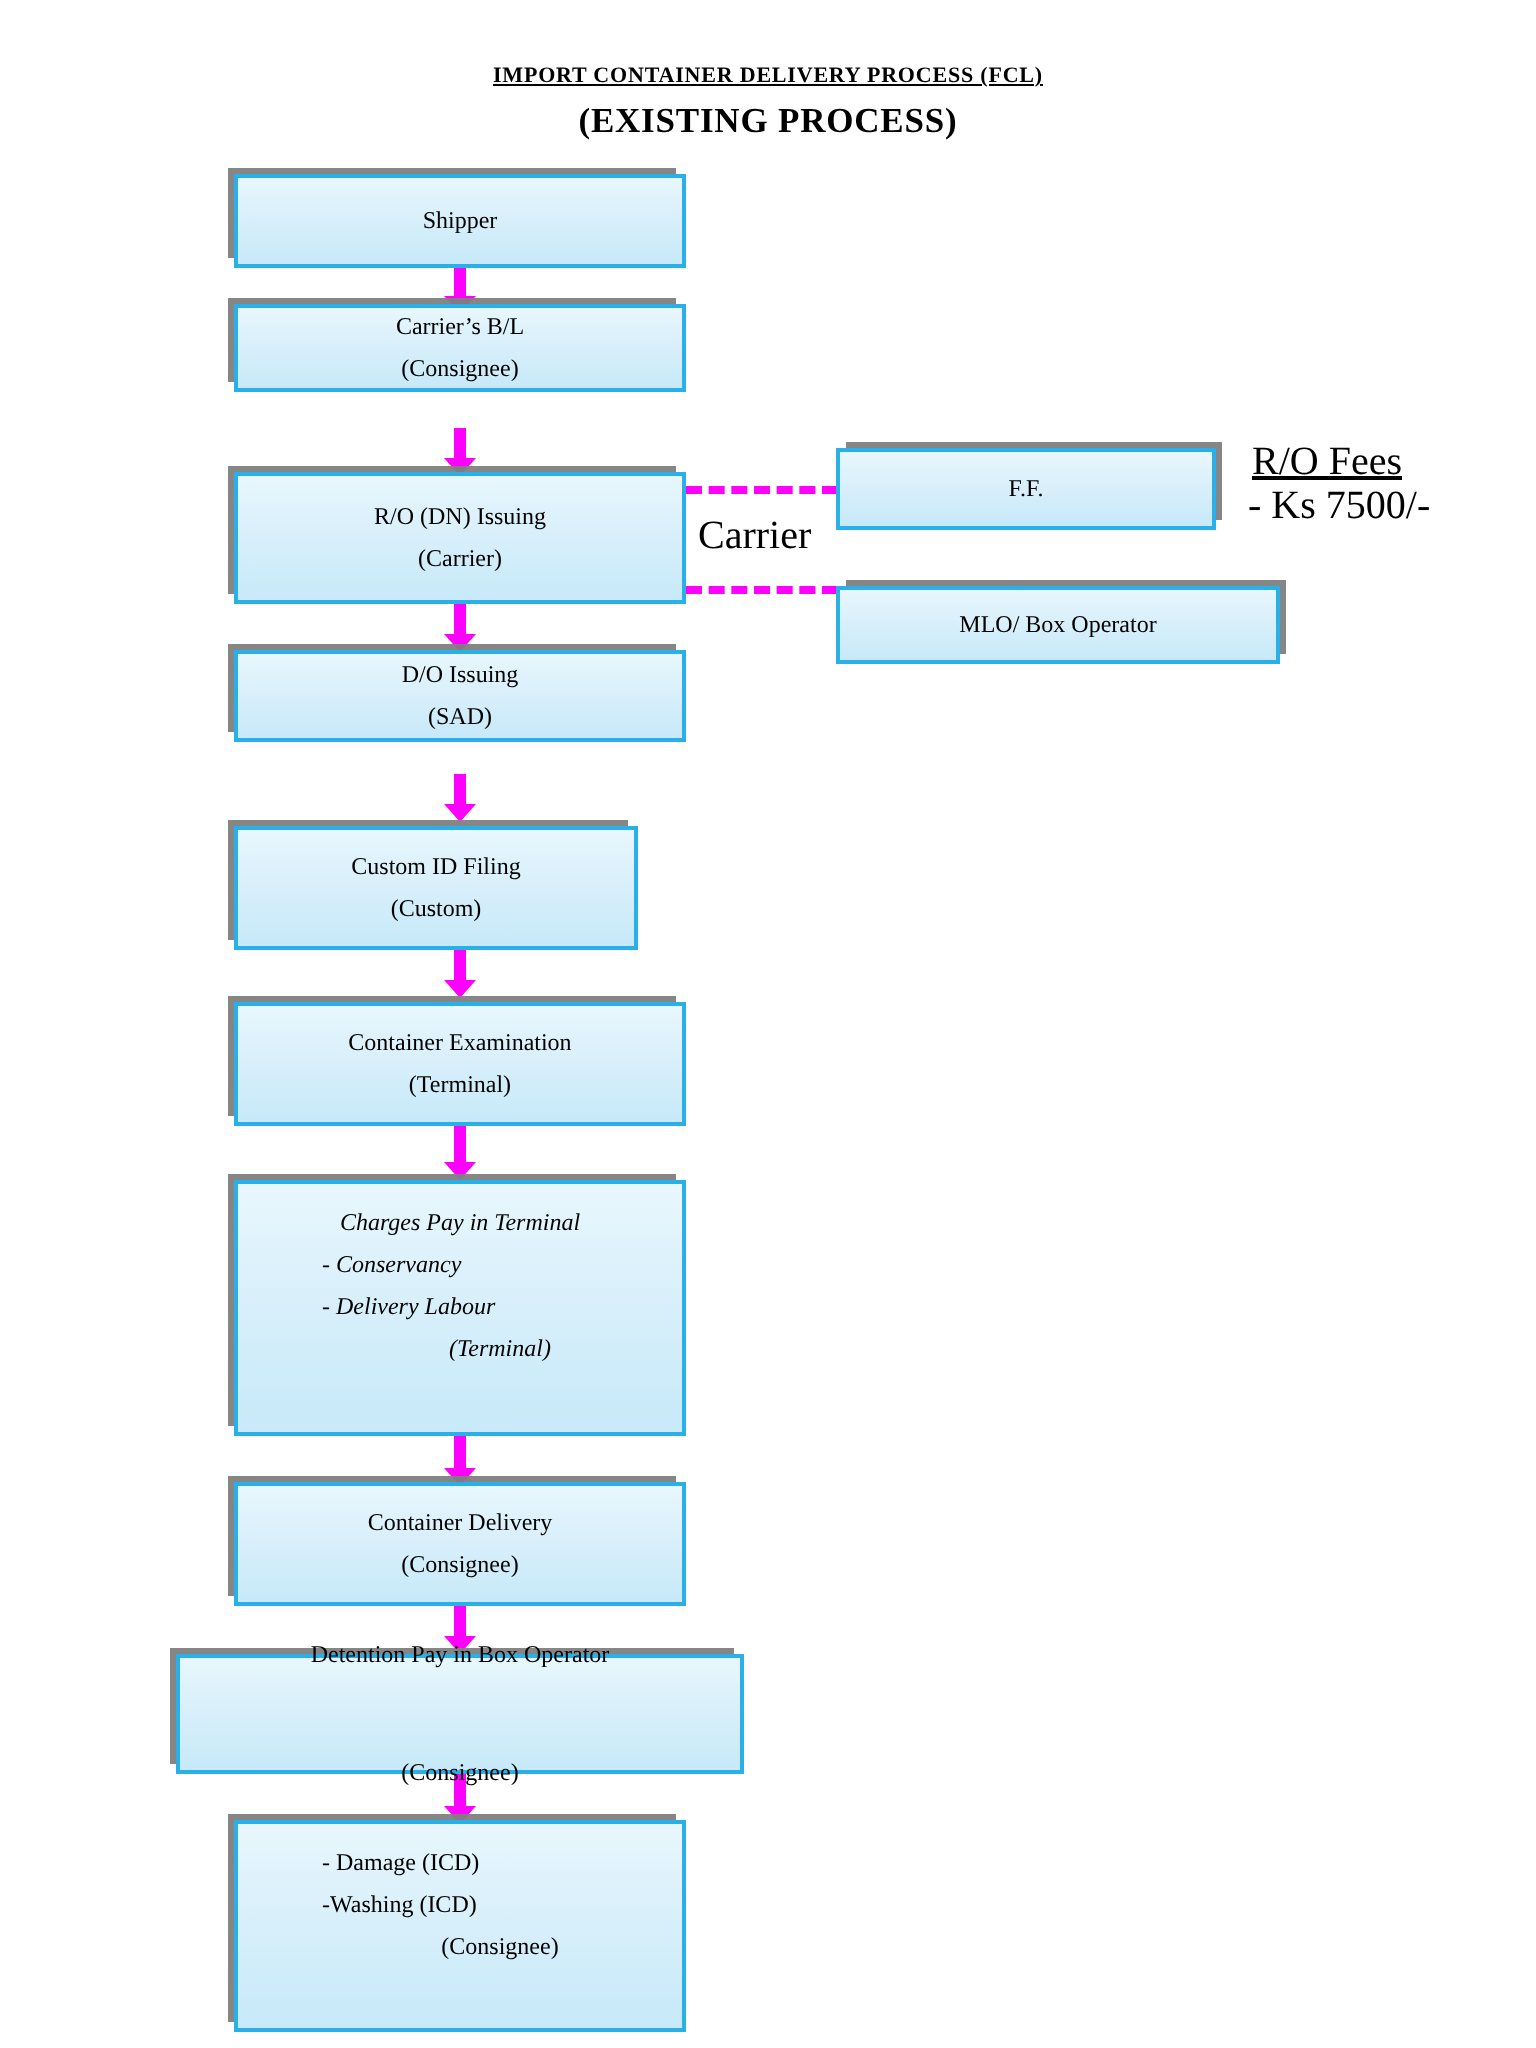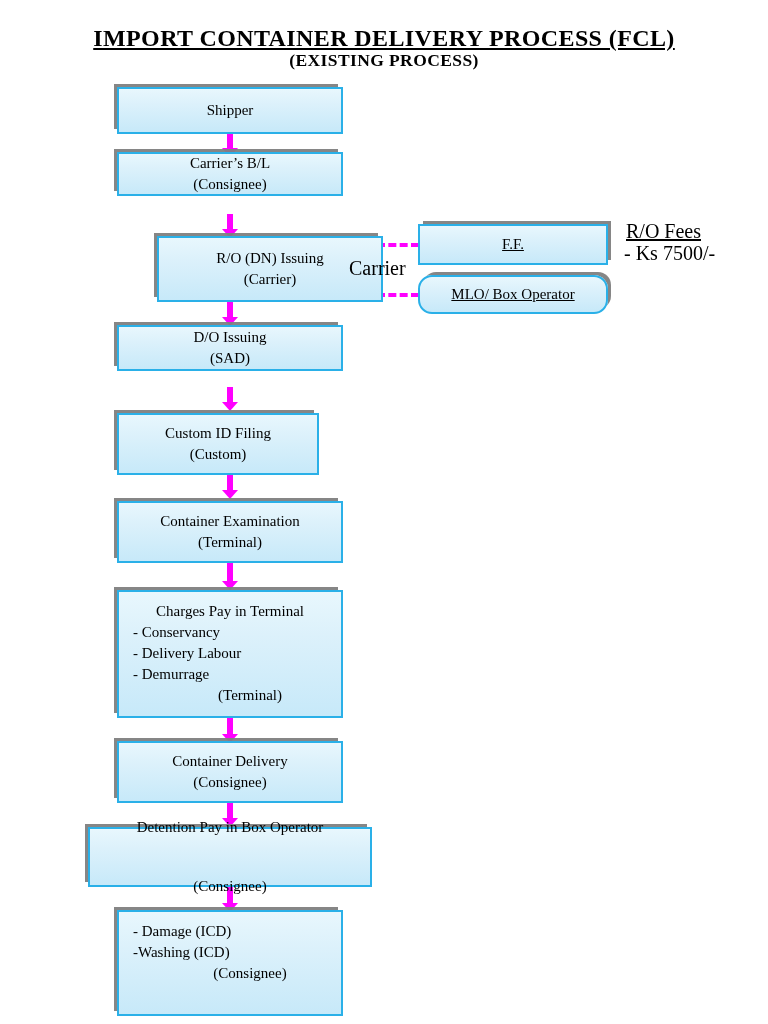--- a/index.html
+++ b/index.html
@@ -17,21 +17,21 @@
 
   
   .title-block {
     position: absolute;
     left: 0;
     top: 28px;
     width: 768px;
     text-align: center;
   }
   .title-line1 {
-    font-size: 24px;
+    font-size: 11px;
     font-weight: bold;
     letter-spacing: 0.4px;
     text-decoration: underline;
     color: #000000;
     line-height: 21px;
     white-space: nowrap;
   }
   .title-line2 {
     font-size: 17.5px;
     font-weight: bold;
@@ -46,47 +46,47 @@
     position: absolute;
     box-sizing: border-box;
     border: 2px solid #2ab0e8;
     background: linear-gradient(to bottom, #e8f7fd 0%, #dcf1fb 35%, #c7e9f9 100%);
     box-shadow: -4px -4px 0 -1px rgba(128,128,128,0.95);
     color: #000000;
     display: flex;
     flex-direction: column;
     align-items: center;
     justify-content: center;
-    font-size: 15px;
+    font-size: 12px;
     line-height: 21px;
     text-align: center;
     z-index: 3;
   }
   .node.shadow-br {
     box-shadow: 4px -4px 0 -1px rgba(128,128,128,0.95);
-    text-decoration: underline;
   }
   .node .ln { display: block; white-space: nowrap; }
 
   
   .node.listbox {
     align-items: stretch;
     justify-content: flex-start;
     padding: 9px 0 0 0;
   }
   .node.listbox .hdr {
     text-align: center;
     display: block;
     white-space: nowrap;
   }
   .node.listbox .item {
     display: block;
     text-align: left;
     padding-left: 14px;
     white-space: nowrap;
+    margin-left: 28px;
   }
   .node.listbox .foot {
     display: block;
     text-align: center;
     padding-left: 40px;
     white-space: nowrap;
   }
 
   
   .arrow {
@@ -150,33 +150,33 @@
 <div class="node" style="left:117px; top:152px; width:226px; height:44px;">
   <span class="ln">Carrier’s B/L</span>
   <span class="ln">(Consignee)</span>
 </div>
 
 <div class="arrow" style="left:222px; top:214px; height:24px;">
   <div class="stem" style="height:15px;"></div>
   <div class="head" style="top:15px;"></div>
 </div>
 
-<div class="node" style="left:117px; top:236px; width:226px; height:66px;margin-left:40px;">
+<div class="node" style="left:117px; top:236px; width:226px; height:66px;">
   <span class="ln">R/O  (DN) Issuing</span>
   <span class="ln">(Carrier)</span>
 </div>
 
 <div class="dash" style="left:343px; top:243px; width:76px;"></div>
 <div class="dash" style="left:343px; top:293px; width:76px;"></div>
 <div class="label" style="left:349px; top:258px;">Carrier</div>
 
 <div class="node shadow-br" style="left:418px; top:224px; width:190px; height:41px;">
   <span class="ln">F.F.</span>
 </div>
-<div class="node shadow-br" style="left:418px; top:275px; width:190px; height:39px;border-radius:14px;">
+<div class="node shadow-br" style="left:418px; top:293px; width:222px; height:39px;">
   <span class="ln">MLO/ Box Operator</span>
 </div>
 
 <div class="label u" style="left:626px; top:221px;">R/O Fees</div>
 <div class="label" style="left:624px; top:243px;">- Ks 7500/-</div>
 
 <div class="arrow" style="left:222px; top:302px; height:24px;">
   <div class="stem" style="height:15px;"></div>
   <div class="head" style="top:15px;"></div>
 </div>
@@ -204,25 +204,24 @@
 <div class="node" style="left:117px; top:501px; width:226px; height:62px;">
   <span class="ln">Container Examination</span>
   <span class="ln">(Terminal)</span>
 </div>
 
 <div class="arrow" style="left:222px; top:563px; height:27px;">
   <div class="stem" style="height:18px;"></div>
   <div class="head" style="top:18px;"></div>
 </div>
 
-<div class="node listbox" style="left:117px; top:590px; width:226px; height:128px;">
+<div class="node listbox" style="left:117px; top:590px; width:226px; height:128px;font-style:italic;">
   <span class="hdr">Charges Pay in Terminal</span>
   <span class="item">- Conservancy</span>
   <span class="item">- Delivery Labour</span>
-  <span class="item">- Demurrage</span>
   <span class="foot">(Terminal)</span>
 </div>
 
 <div class="arrow" style="left:222px; top:718px; height:25px;">
   <div class="stem" style="height:16px;"></div>
   <div class="head" style="top:16px;"></div>
 </div>
 
 <div class="node" style="left:117px; top:741px; width:226px; height:62px;">
   <span class="ln">Container Delivery</span>

